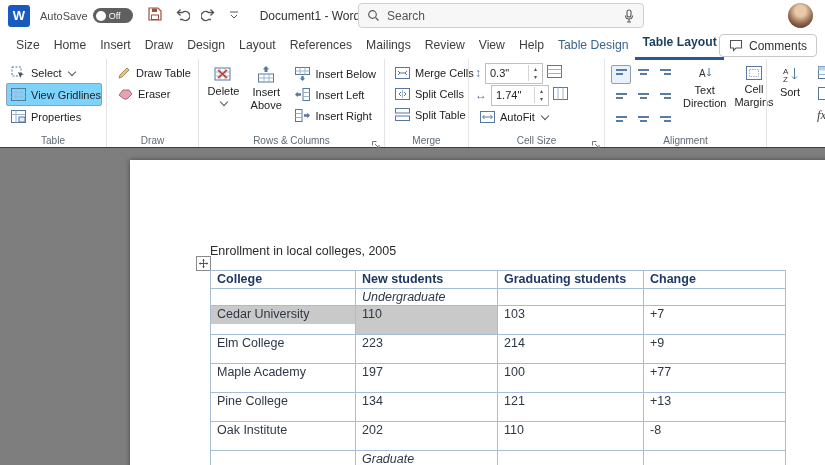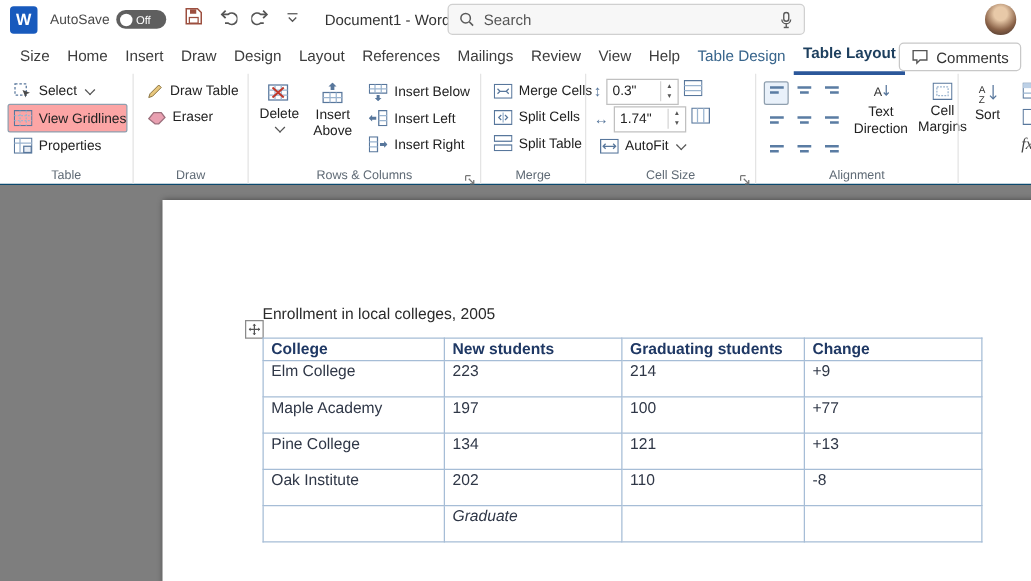--- a/index.html
+++ b/index.html
@@ -36,21 +36,21 @@
   .group{position:relative;box-sizing:border-box;padding:3px 4px 14px 6px;flex:0 0 auto;}
   .group+.group{border-left:1px solid #e4e4e4;}
   .glabel{position:absolute;bottom:0;left:0;right:0;text-align:center;font-size:10px;color:#5f6a75;line-height:13px;}
   .launcher{position:absolute;bottom:2px;right:3px;width:10px;height:10px;}
   .sbtn{display:flex;align-items:center;gap:5px;font-size:11px;color:#222;height:21px;padding:0 4px;white-space:nowrap;}
   .sbtn .ic{width:16px;display:flex;justify-content:center;}
   .bigbtn{display:flex;flex-direction:column;align-items:center;font-size:11px;color:#222;text-align:center;
           line-height:1.15;padding-top:4px;gap:3px;}
   .chev{width:5px;height:5px;border-right:1.2px solid #555;border-bottom:1.2px solid #555;
         transform:rotate(45deg);display:inline-block;margin-left:2px;margin-top:-2px;}
-  .selstate{background:#fca5a5;border:1px solid #8f9fae;border-radius:2px;}
+  .selstate{background:#7dd3fc;border:1px solid #8f9fae;border-radius:2px;}
   .glyph{color:#58779c;font-size:12px;line-height:12px;}
   .spinbox{display:flex;align-items:center;border:1px solid #c0c0c0;background:#fff;height:19px;width:56px;}
   .spinbox input{border:none;outline:none;width:38px;font-size:11px;padding:0 0 0 4px;font-family:"Liberation Sans",sans-serif;color:#222;background:transparent;}
   .spincol{display:flex;flex-direction:column;border-left:1px solid #d5d5d5;width:13px;}
   .spincol span{font-size:6px;line-height:8px;text-align:center;color:#555;}
   .algrid{display:grid;grid-template-columns:repeat(3,20px);grid-auto-rows:19px;gap:2px;margin-top:3px;}
   .al-btn{display:flex;align-items:center;justify-content:center;border:1px solid transparent;border-radius:2px;}
   .al-btn.sel{background:#e9f1fa;border-color:#8f9fae;}
   .al-ic{width:11px;height:11px;display:flex;flex-direction:column;gap:2px;}
   .al-ic i{display:block;height:2px;background:#5a7ca3;width:11px;}
@@ -458,20 +458,32 @@
           <col style="width:146px">
           <col style="width:142px">
         </colgroup>
       <tbody>
           <tr class="hdr">
         <th>College</th>
         <th>New students</th>
         <th>Graduating students</th>
         <th>Change</th>
       </tr>
+      <tr class="sub">
+        <td></td>
+        <td class="it">Undergraduate</td>
+        <td></td>
+        <td></td>
+      </tr>
+      <tr class="data">
+        <td class="selp">Cedar University</td>
+        <td class="self">110</td>
+        <td>103</td>
+        <td>+7</td>
+      </tr>
       <tr class="data">
         <td>Elm College</td>
         <td>223</td>
         <td>214</td>
         <td>+9</td>
       </tr>
       <tr class="data">
         <td>Maple Academy</td>
         <td>197</td>
         <td>100</td>

